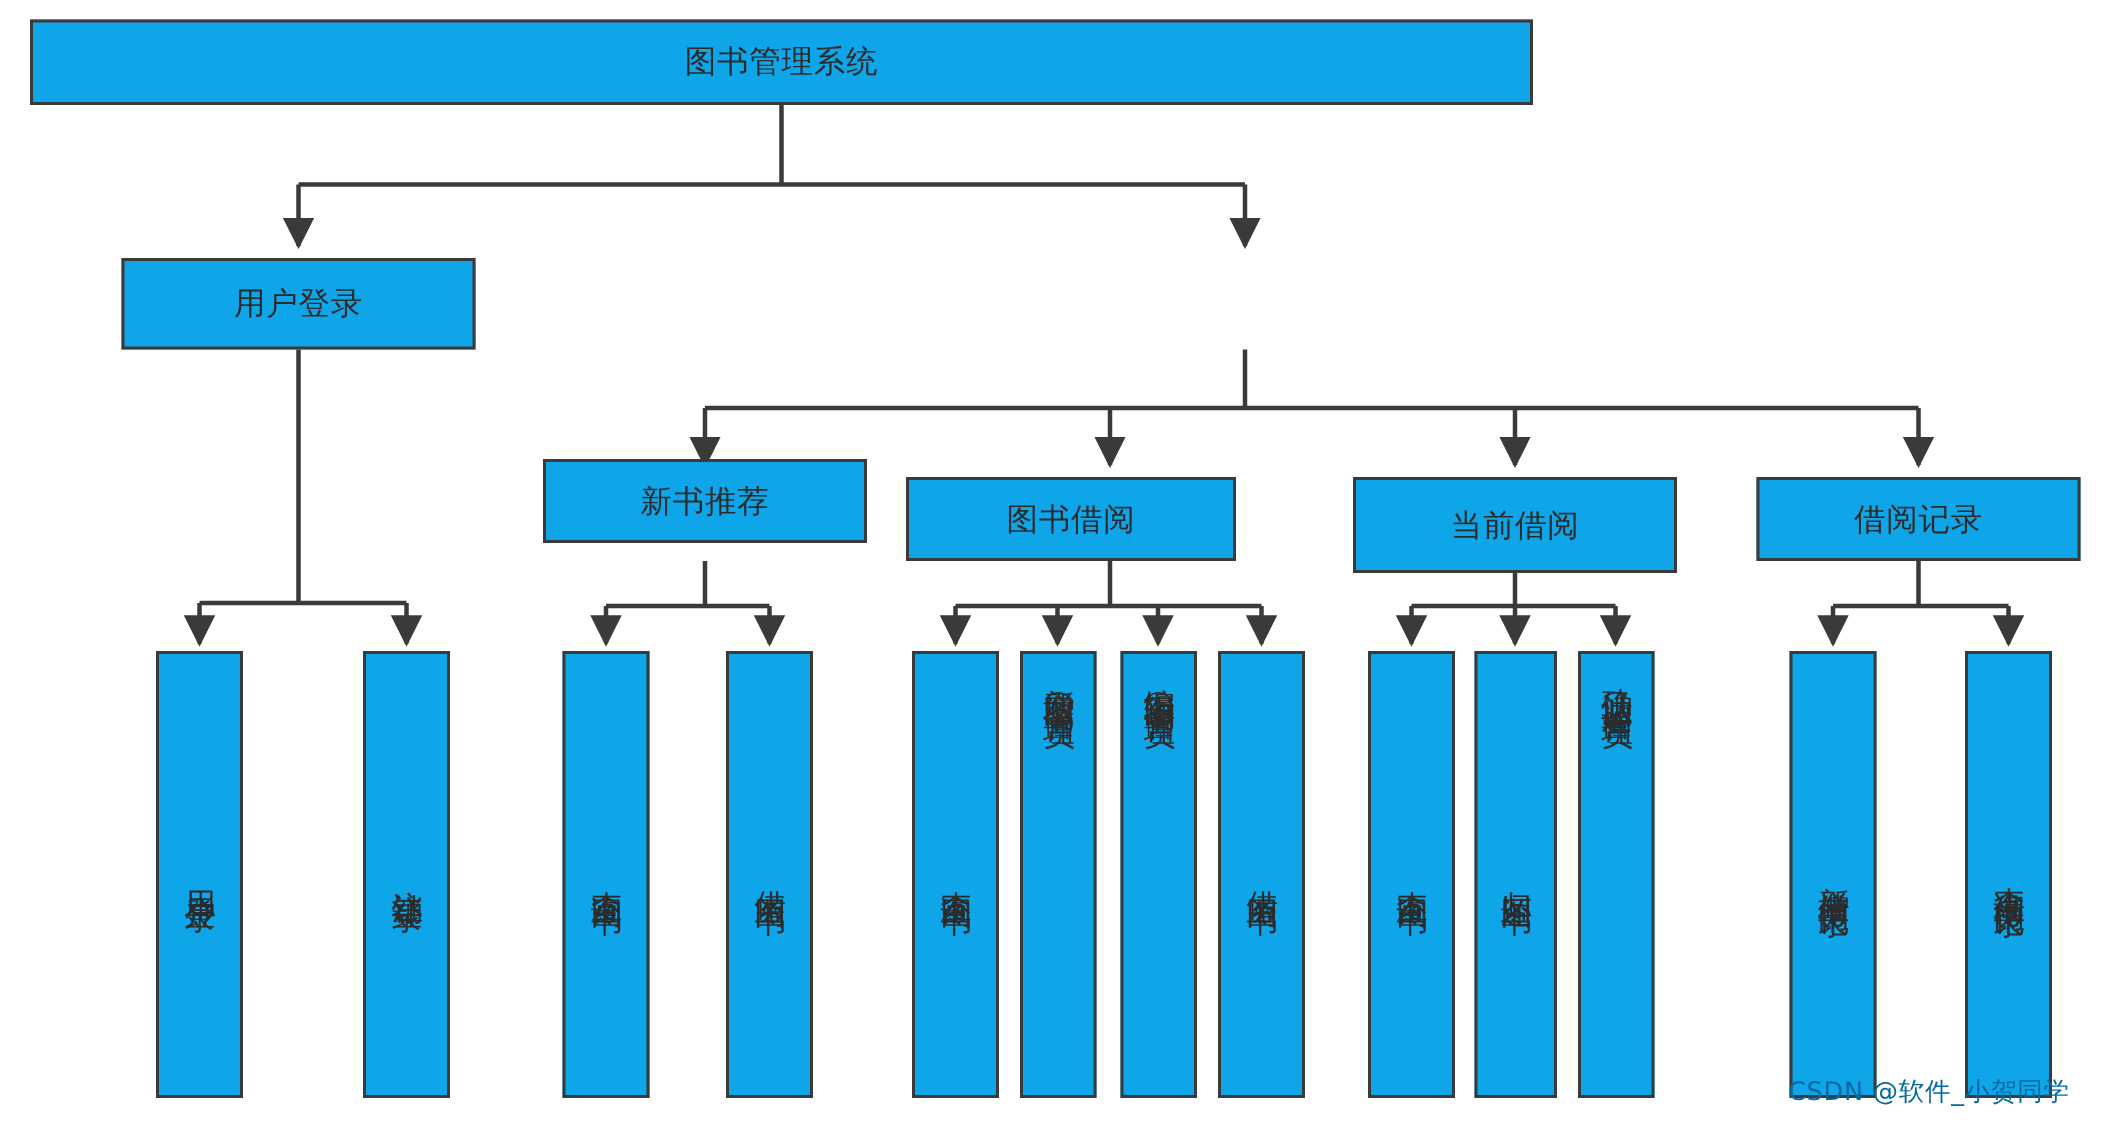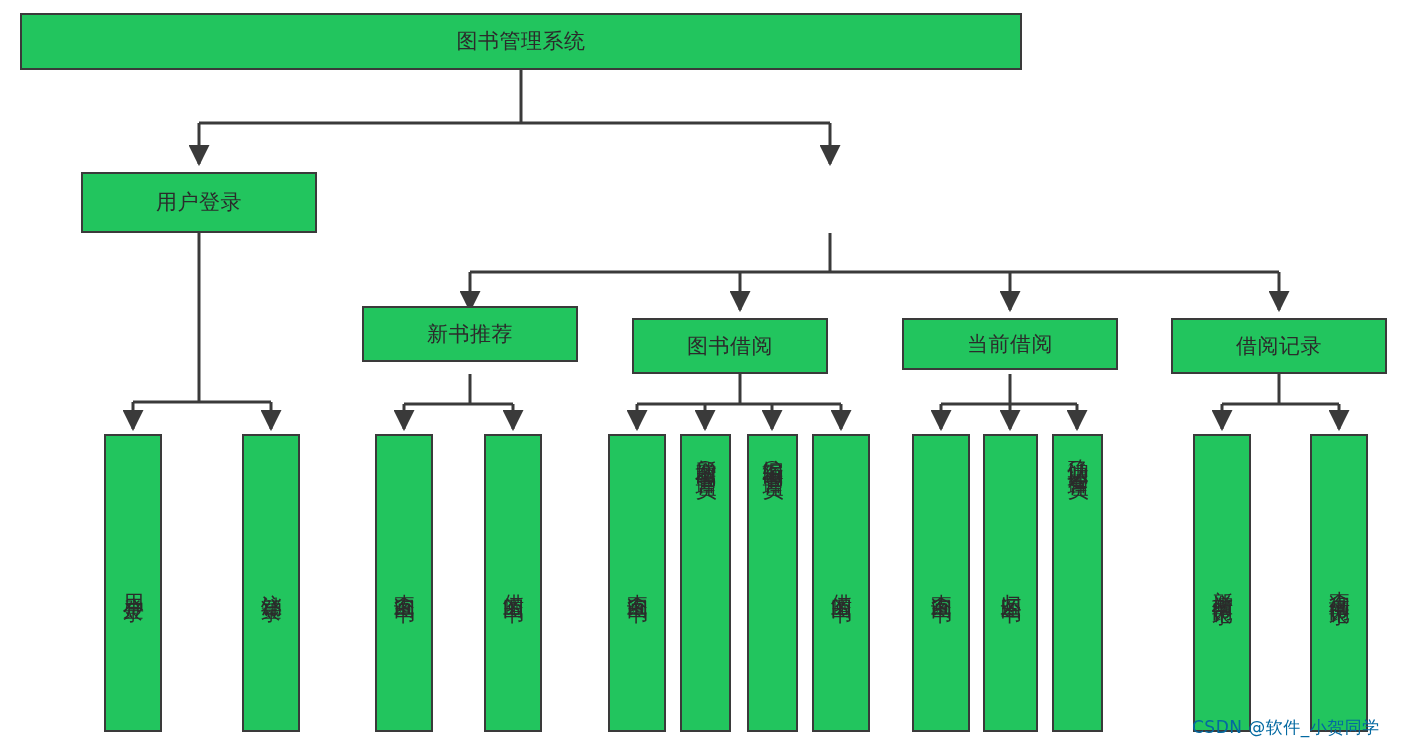--- a/index.html
+++ b/index.html
@@ -20,21 +20,21 @@
   #edge-layer {
     position: absolute;
     left: 0;
     top: 0;
     width: 1405px;
     height: 747px;
   }
   .node {
     position: absolute;
     box-sizing: border-box;
-    background: #22c55e;
+    background: #0ea5e9;
     border: 2px solid #3a3a3a;
     display: flex;
     align-items: center;
     justify-content: center;
     color: #2b2b2b;
   }
   .node .label {
     display: block;
     text-align: center;
     line-height: 1.18;
@@ -129,25 +129,25 @@
 
   <div class="node node-h" style="left:81px; top:172px; width:236px; height:61px;">
     <span class="label">用户登录</span>
   </div>
 
 
   <div class="node node-h" style="left:362px; top:306px; width:216px; height:56px;">
     <span class="label">新书推荐</span>
   </div>
 
-  <div class="node node-h" style="left:632px; top:318px; width:196px; height:56px;">
+  <div class="node node-h" style="left:604px; top:318px; width:220px; height:56px;">
     <span class="label">图书借阅</span>
   </div>
 
-  <div class="node node-h" style="left:902px; top:318px; width:216px; height:52px;">
+  <div class="node node-h" style="left:902px; top:318px; width:216px; height:64px;">
     <span class="label">当前借阅</span>
   </div>
 
   <div class="node node-h" style="left:1171px; top:318px; width:216px; height:56px;">
     <span class="label">借阅记录</span>
   </div>
 
   <div class="node node-v align-mid" style="left:104px; top:434px; width:58px; height:298px;">
     <span class="label">用户登录</span>
   </div>

